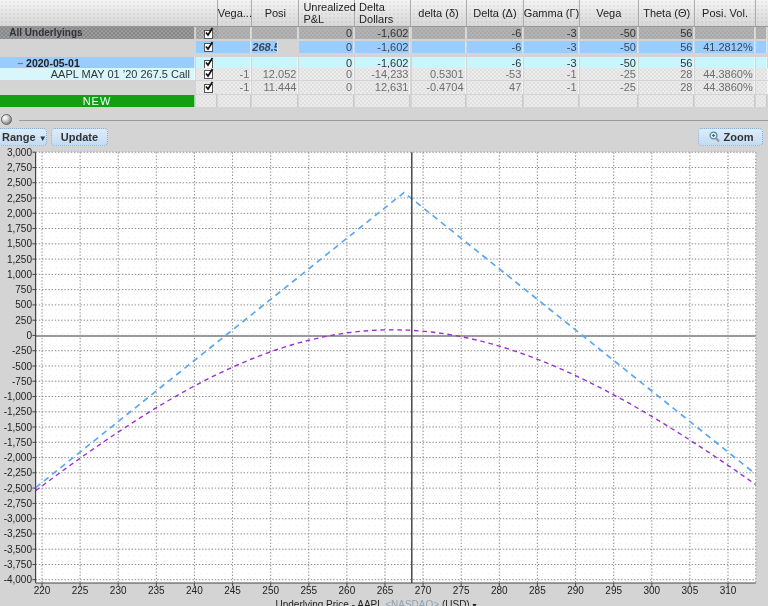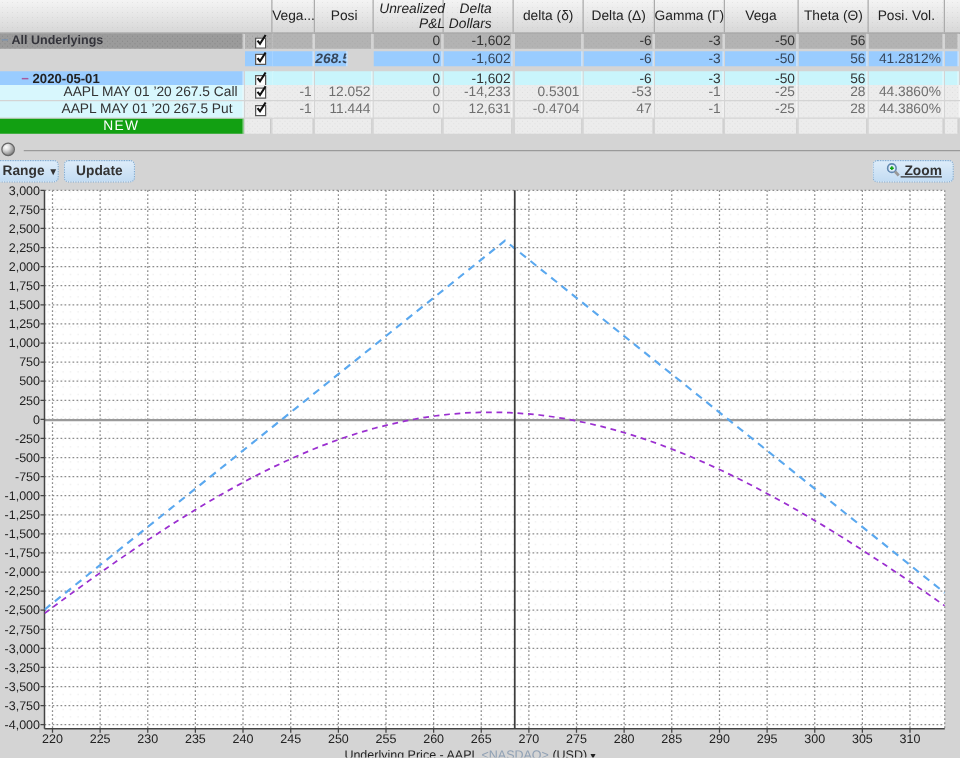--- a/index.html
+++ b/index.html
@@ -1,18 +1,18 @@
 <!DOCTYPE html>
 <html><head><meta charset="utf-8"><style>
 html,body{margin:0;padding:0;}
 body{width:768px;height:606px;background:#d4d4d4;font-family:"Liberation Sans",sans-serif;position:relative;overflow:hidden;}
 #tbl{position:absolute;left:0;top:0;width:768px;height:107px;}
 .hdr{position:absolute;left:0;top:0;width:768px;height:27px;background-image:radial-gradient(rgba(0,0,0,0.05) 0.7px, transparent 0.8px),linear-gradient(#f4f4f4,#d7d7d7);background-size:4px 4px,auto;border-bottom:1px solid #9a9a9a;box-sizing:border-box;}
 .hc{position:absolute;top:0;height:26px;border-right:1px solid #ababab;font-size:11px;color:#222;display:flex;align-items:center;justify-content:center;text-align:center;line-height:12px;box-sizing:border-box;white-space:nowrap;}
-.hl{justify-content:flex-start;padding-left:4px;text-align:right;font-style:italic;}
+.hl{justify-content:flex-start;padding-left:4px;text-align:left;}
 .row{position:absolute;left:0;width:768px;height:13.3px;}
 .c{position:absolute;top:0;height:12.4px;font-size:11px;line-height:12.5px;color:#333;text-align:right;padding-right:1px;box-sizing:border-box;border-right:1px solid rgba(255,255,255,0.55);overflow:hidden;white-space:nowrap;}
 .cl{text-align:left;padding-left:0;}
 .dots{background-image:radial-gradient(rgba(0,0,0,0.055) 0.7px, transparent 0.8px),radial-gradient(rgba(0,0,0,0.055) 0.7px, transparent 0.8px);background-size:4px 4px;background-position:0 0,2px 2px;}
 .ddots{background-image:radial-gradient(rgba(0,0,0,0.13) 0.7px, transparent 0.8px),radial-gradient(rgba(0,0,0,0.13) 0.7px, transparent 0.8px);background-size:4px 4px;background-position:0 0,2px 2px;}
 .cb{position:absolute;left:7.5px;top:2.5px;width:7px;height:7px;background:#fff;border:1px solid #555;}
 .cb svg{position:absolute;left:-0.5px;top:-3.5px;}
 .btn{position:absolute;height:18px;white-space:nowrap;background:linear-gradient(#ddecf9,#c3dcf3);border:1px dotted #85abce;border-radius:4px;font-size:11px;font-weight:bold;color:#333;text-align:center;line-height:16px;box-sizing:border-box;}
 </style></head><body>
 <div id="tbl">
@@ -106,21 +106,20 @@
       <div class="c dots" style="left:355.1px;width:55.39999999999998px;background-color:#ececec;color:#6e6e6e">-14,233</div>
       <div class="c dots" style="left:411.5px;width:54.10000000000002px;background-color:#ececec;color:#6e6e6e">0.5301</div>
       <div class="c dots" style="left:466.6px;width:56.69999999999993px;background-color:#ececec;color:#6e6e6e">-53</div>
       <div class="c dots" style="left:524.3px;width:54.30000000000007px;background-color:#ececec;color:#6e6e6e">-1</div>
       <div class="c dots" style="left:579.6px;width:58.39999999999998px;background-color:#ececec;color:#6e6e6e">-25</div>
       <div class="c dots" style="left:639px;width:55.39999999999998px;background-color:#ececec;color:#6e6e6e">28</div>
       <div class="c dots" style="left:695.4px;width:59.30000000000007px;background-color:#ececec;color:#6e6e6e">44.3860%</div>
       <div class="c dots" style="left:755.7px;width:12px;background-color:#ececec"></div>
     </div>
 <div class="row" style="top:81.4px;height:13.599999999999994px;">
-      <div class="c" style="left:0;width:195px;background-color:#d8f7fd;color:#333;padding-right:8px">AAPL MAY 01 ’20 267.5 Put</div>
       <div class="c dots" style="left:196px;width:23px;background-color:#ececec">
         <div class="cb">
           <svg width="12" height="13">
             <path d="M2 5.5 L4 8 L8.5 1" stroke="#111" stroke-width="1.7" fill="none"></path>
           </svg>
         </div>
       </div>
       <div class="c dots" style="left:218.4px;width:32.900000000000006px;background-color:#ececec;color:#6e6e6e">-1</div>
       <div class="c dots" style="left:252.3px;width:46.099999999999966px;background-color:#ececec;color:#6e6e6e">11.444</div>
       <div class="c dots" style="left:299.4px;width:54.700000000000045px;background-color:#ececec;color:#6e6e6e">0</div>
@@ -146,21 +145,21 @@
       <div class="c dots" style="left:579.6px;width:58.39999999999998px;background-color:#ececec;border-right:1px solid #c9c9c9"></div>
       <div class="c dots" style="left:639px;width:55.39999999999998px;background-color:#ececec;border-right:1px solid #c9c9c9"></div>
       <div class="c dots" style="left:695.4px;width:59.30000000000007px;background-color:#ececec;border-right:1px solid #c9c9c9"></div>
       <div class="c dots" style="left:755.7px;width:11.299999999999955px;background-color:#ececec;border-right:1px solid #c9c9c9"></div>
     </div>
 </div>
 <div style="position:absolute;left:19px;top:119.5px;width:749px;height:1.6px;background:#9a9a9a"></div>
 <div style="position:absolute;left:1px;top:114px;width:11px;height:11px;border-radius:50%;background:radial-gradient(circle at 33% 30%,#ffffff 0%,#ddd 30%,#919191 70%,#4a4a4a 100%);border:1px solid #666;box-sizing:border-box"></div>
 <div class="btn" style="left:-14px;top:128px;width:61px;text-align:left;padding-left:15px">Range <span style="font-size:8px">▼</span></div>
 <div class="btn" style="left:51px;top:128px;width:57px;">Update</div>
-<div class="btn" style="left:698px;top:127.5px;width:65px;text-decoration:underline;">
+<div class="btn" style="left:698px;top:127.5px;width:65px;">
 <svg width="13" height="12" style="vertical-align:-2px">
       <circle cx="5.5" cy="4.5" r="3.4" fill="#dceaf8" stroke="#6288b0" stroke-width="1.3"></circle>
       <path d="M8 7.2 L11 10.4" stroke="#999" stroke-width="2.2"></path>
       <path d="M5.5 3 V6 M4 4.5 H7" stroke="#0aa00a" stroke-width="1.2"></path>
     </svg> Zoom</div>
 <svg width="768" height="460" style="position:absolute;left:0;top:146px" viewBox="0 146 768 460">
     <defs>
       <pattern id="bgdot" width="6" height="6" patternUnits="userSpaceOnUse">
         <rect width="6" height="6" fill="#ffffff"></rect>
         <rect x="2" y="3" width="1" height="1" fill="#ececec"></rect>

